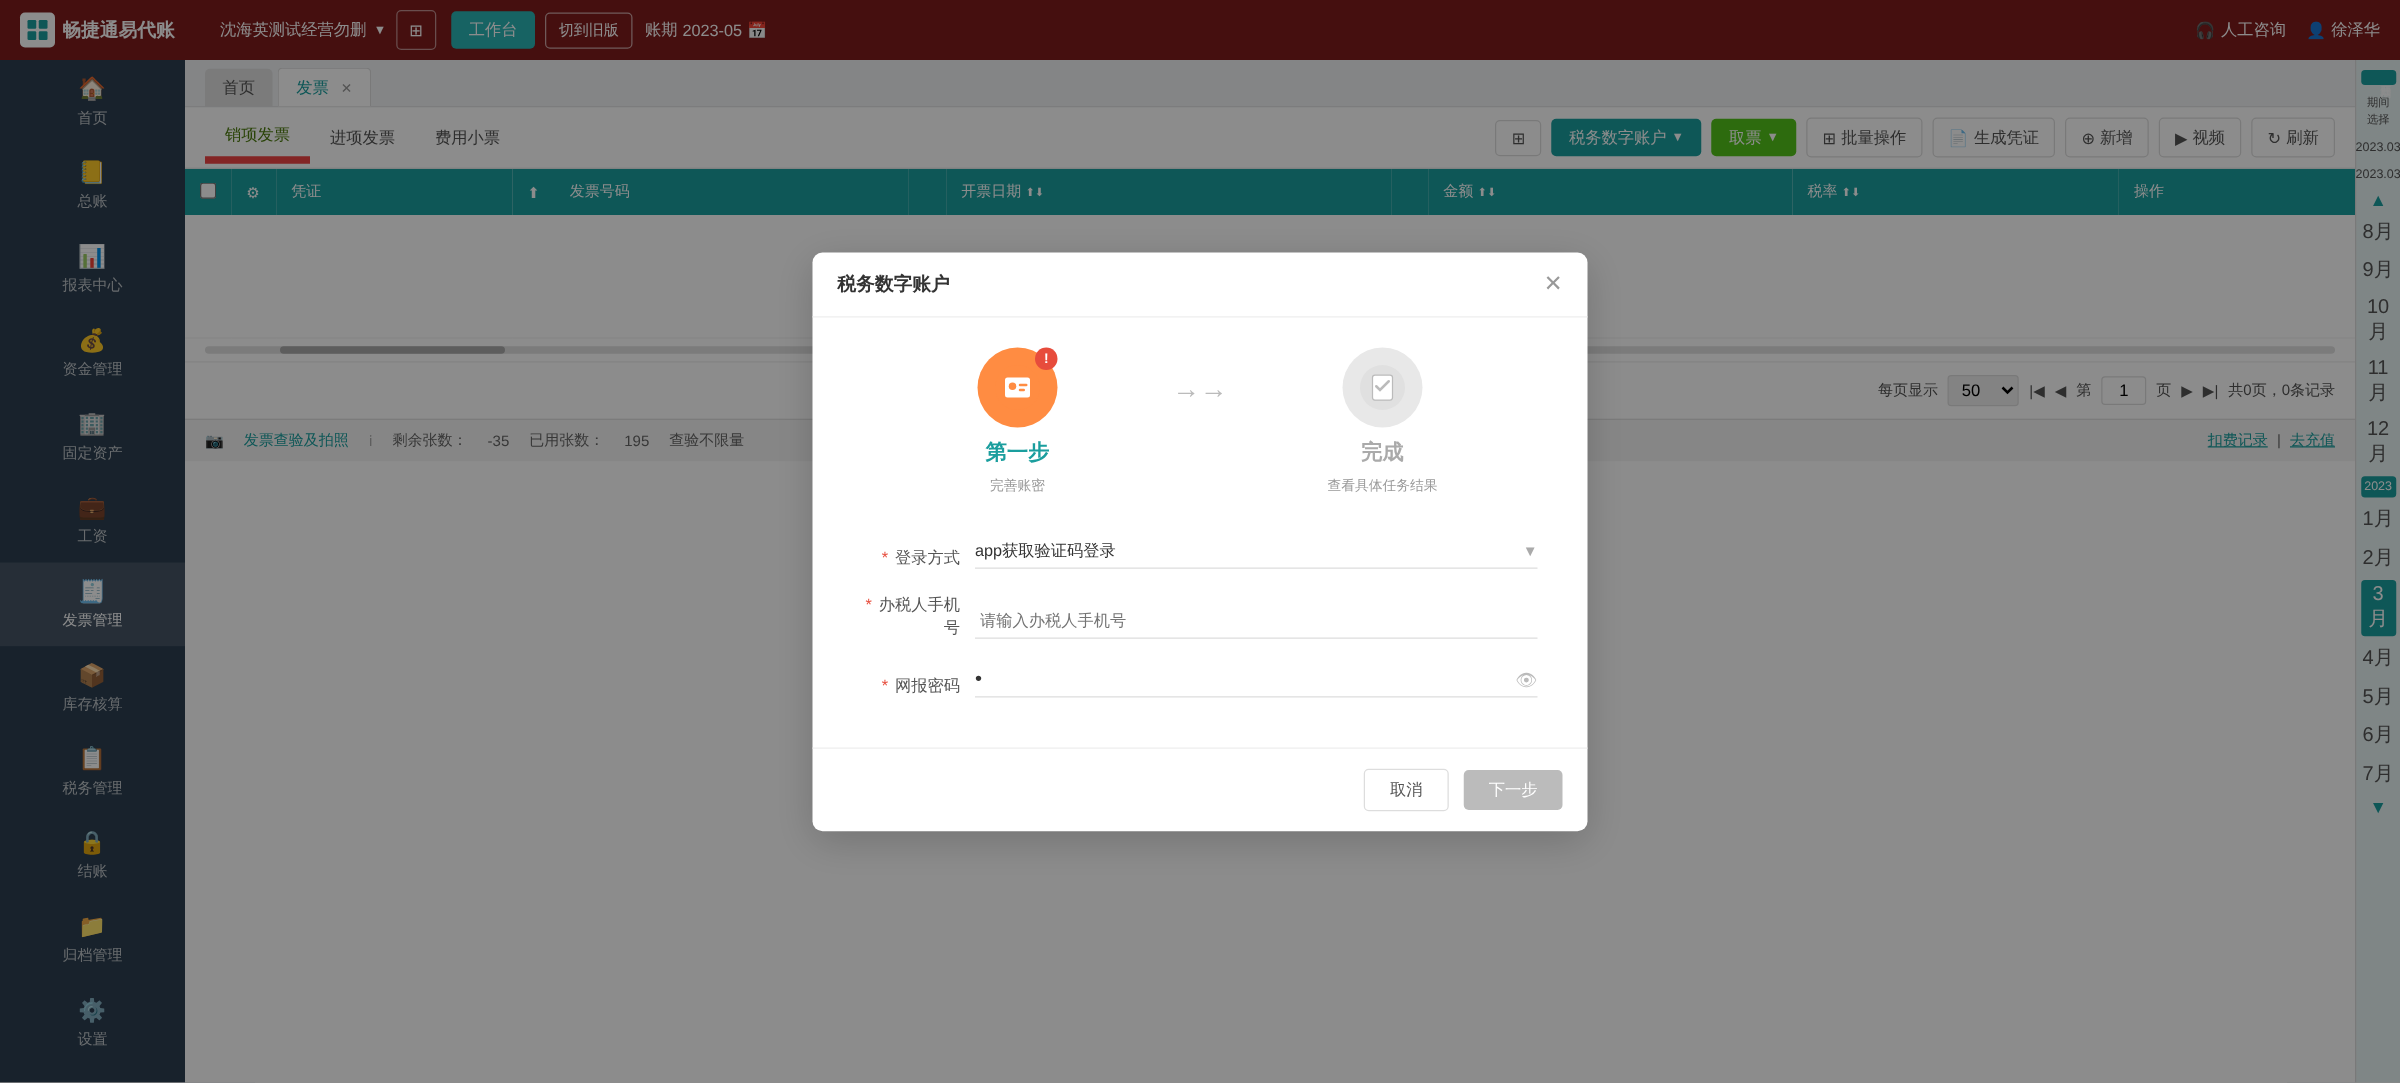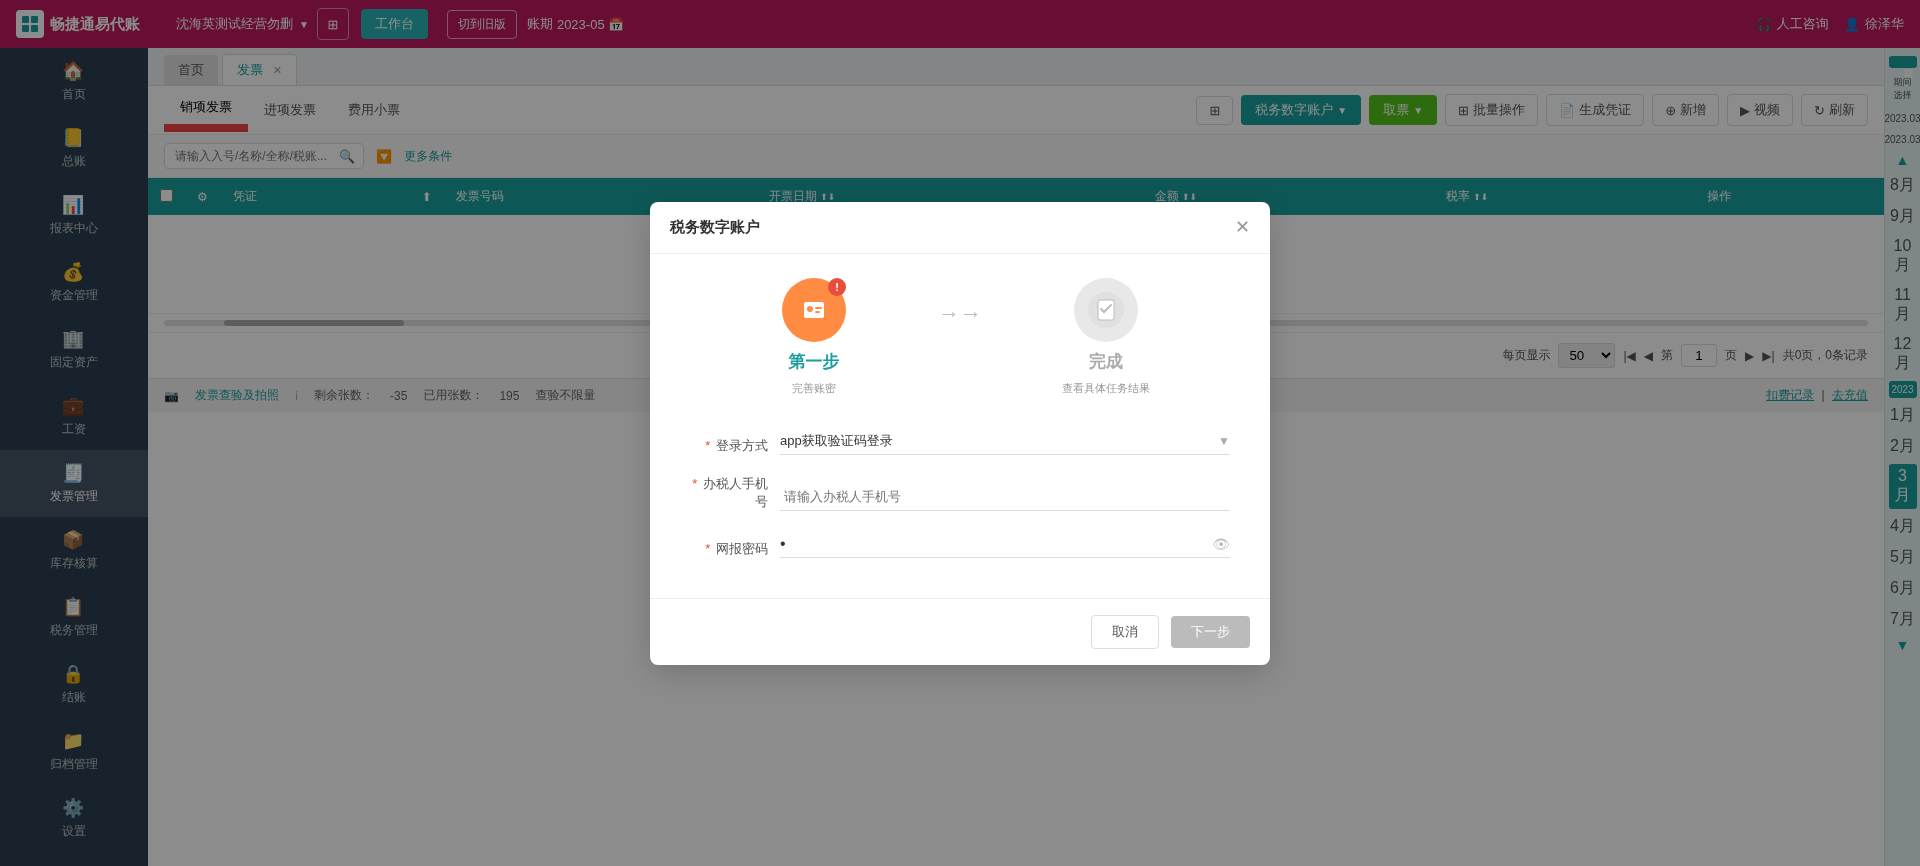--- a/index.html
+++ b/index.html
@@ -1,21 +1,21 @@
 <!DOCTYPE html>
 <html><head>
   <meta charset="utf-8">
   <style>
     * { box-sizing: border-box; margin: 0; padding: 0; }
     body { font-family: 'Microsoft YaHei', Arial, sans-serif; font-size: 13px; background: #f0f2f5; overflow: hidden; width: 1920px; height: 866px; }
 
     
     .topbar {
       height: 48px;
-      background: #be185d;
+      background: #7f1d1d;
       display: flex;
       align-items: center;
       padding: 0 16px;
       color: white;
       position: relative;
       z-index: 10;
     }
     .topbar-logo {
       display: flex;
       align-items: center;
@@ -61,21 +61,21 @@
       margin-left: 12px;
     }
     .topbar-switch-btn {
       background: transparent;
       border: 1px solid rgba(255,255,255,0.6);
       border-radius: 4px;
       color: white;
       padding: 5px 10px;
       cursor: pointer;
       font-size: 12px;
-      margin-left: 19px;
+      margin-left: 8px;
     }
     .topbar-period {
       color: white;
       font-size: 13px;
       margin-left: 10px;
       display: flex; align-items: center; gap: 4px;
     }
     .topbar-right {
       margin-left: auto;
       display: flex;
@@ -157,22 +157,22 @@
     }
     .sub-tab {
       padding: 8px 16px;
       font-size: 13px;
       cursor: pointer;
       color: #555;
       border-bottom: 2px solid transparent;
       margin-bottom: -1px;
     }
     .sub-tab.active {
-      color: #000000;
-      border-bottom: 8px solid #ef4444;
+      color: #4d7c0f;
+      border-bottom: 6px solid #ef4444;
       font-weight: 500;
     }
     .btn-primary {
       background: #1a9e9e;
       color: white;
       border: none;
       border-radius: 4px;
       padding: 6px 14px;
       cursor: pointer;
       font-size: 13px;
@@ -627,28 +627,20 @@
             <span>▶</span>
             <span>视频</span>
           </button>
           <button class="btn-default">
             <span>↻</span>
             <span>刷新</span>
           </button>
         </div>
       </div>
 
-      <div class="filter-bar">
-        <div class="search-wrap">
-          <input class="search-input" type="text" placeholder="请输入入号/名称/全称/税账..." style="">
-          <span class="search-icon">🔍</span>
-        </div>
-        <span>🔽</span>
-        <span style="color:#1a9e9e; cursor:pointer; font-size:12px;">更多条件</span>
-      </div>
 
       <div class="table-wrap">
         <table class="data-table">
           <thead>
             <tr>
               <th style="width:36px;"><input type="checkbox" style=""></th>
               <th style="width:36px;">⚙</th>
               <th>凭证</th>
               <th style="width:30px;">⬆</th>
               <th>发票号码</th>

